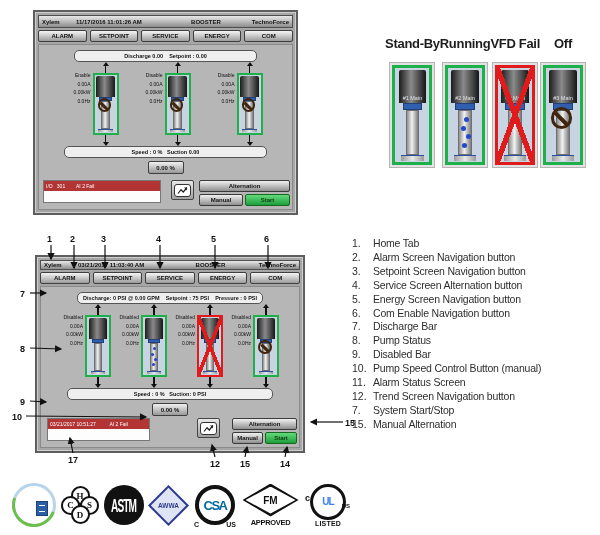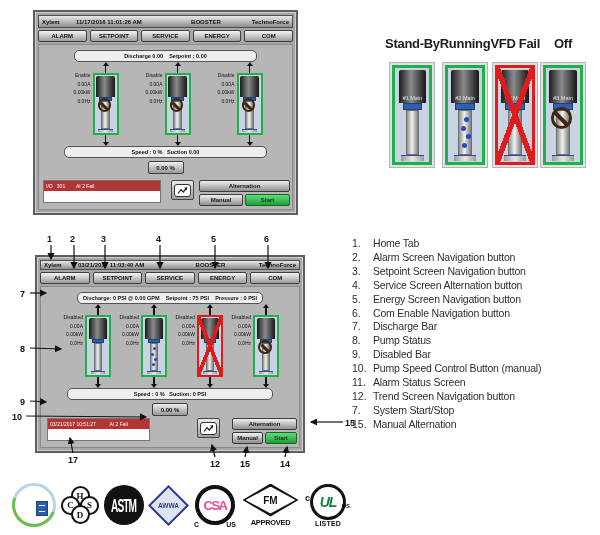--- a/index.html
+++ b/index.html
@@ -92,29 +92,29 @@
 .qbox{position:absolute;right:5px;bottom:8px;width:12px;height:15px;background:#2a5fa5;border:1px solid #1c4377}
 .qbox::after{content:"";position:absolute;left:2px;top:3px;right:2px;height:5px;border-top:1.5px solid #fff;border-bottom:1.5px solid #fff}
 .cert-clover{width:38px;height:38px;position:relative;flex:none}
 .cleaf{position:absolute;width:19px;height:19px;border:2px solid #111;border-radius:50%;background:#fff;display:flex;align-items:center;justify-content:center;font-family:"Liberation Serif",serif;font-weight:bold;font-size:9px;color:#111}
 .cl-t{left:9.5px;top:0}.cl-l{left:0;top:9.5px}.cl-r{right:0;top:9.5px}.cl-b{left:9.5px;bottom:0}
 .cert-astm{width:40px;height:40px;border-radius:50%;background:#111;color:#fff;display:flex;align-items:center;justify-content:center;font-weight:bold;flex:none}
 .cert-astm span{font-size:11px;letter-spacing:-1px;transform:scaleY(1.7) scaleX(.92)}
 .cert-awwa{width:29px;height:29px;border:2.5px solid #2b3a8f;background:#dfe4f5;transform:rotate(45deg);display:flex;align-items:center;justify-content:center;margin:0 5px;flex:none}
 .cert-awwa span{transform:rotate(-45deg);font-size:6.5px;font-weight:bold;color:#2b3a8f}
 .cert-csa{width:44px;height:48px;position:relative;display:flex;align-items:center;justify-content:center;flex:none}
-.csa-circle{width:40px;height:40px;border-radius:50%;border:4px solid #111;display:flex;align-items:center;justify-content:center;font-weight:bold;font-size:13px;letter-spacing:-1.5px;color:#ec4899}
+.csa-circle{width:40px;height:40px;border-radius:50%;border:4px solid #111;display:flex;align-items:center;justify-content:center;font-weight:bold;font-size:13px;letter-spacing:-1.5px;color:#0369a1}
 .csa-c{position:absolute;left:1px;bottom:1px;font-size:7px;font-weight:bold;color:#111}
 .csa-us{position:absolute;right:1px;bottom:1px;font-size:7px;font-weight:bold;color:#111}
 .cert-fm{width:57px;height:50px;display:flex;flex-direction:column;align-items:center;justify-content:center;flex:none}
 .fm-diamond{width:56px;height:33px;clip-path:polygon(50% 0,100% 50%,50% 100%,0 50%);background:#111;display:flex;align-items:center;justify-content:center}
 .fm-inner{width:50px;height:27px;clip-path:polygon(50% 0,100% 50%,50% 100%,0 50%);background:#fff;display:flex;align-items:center;justify-content:center;font-size:10px;font-weight:bold;color:#111}
 .fm-sub{font-size:7.5px;font-weight:bold;margin-top:1px;letter-spacing:-.3px;color:#111}
 .cert-ul{position:relative;width:48px;height:52px;display:flex;flex-direction:column;align-items:center;justify-content:center;flex:none}
-.ul-circle{width:36px;height:36px;border-radius:50%;border:3.5px solid #111;display:flex;align-items:center;justify-content:center;font-size:14px;font-weight:bold;font-style:italic;color:#15803d;letter-spacing:-1px}
+.ul-circle{width:36px;height:36px;border-radius:50%;border:3.5px solid #111;display:flex;align-items:center;justify-content:center;font-size:10px;font-weight:bold;color:#3b82f6;letter-spacing:-1px}
 .ul-c{position:absolute;left:1px;top:14px;font-size:9px;font-weight:bold;color:#111}
 .ul-us{position:absolute;right:2px;top:24px;font-size:6px;font-weight:bold;color:#111}
 .ul-sub{font-size:7px;font-weight:bold;color:#111;letter-spacing:.2px}
 
 
 .overlay{position:absolute;inset:0;pointer-events:none;z-index:5}
 </style>
 </head>
 <body>
 

